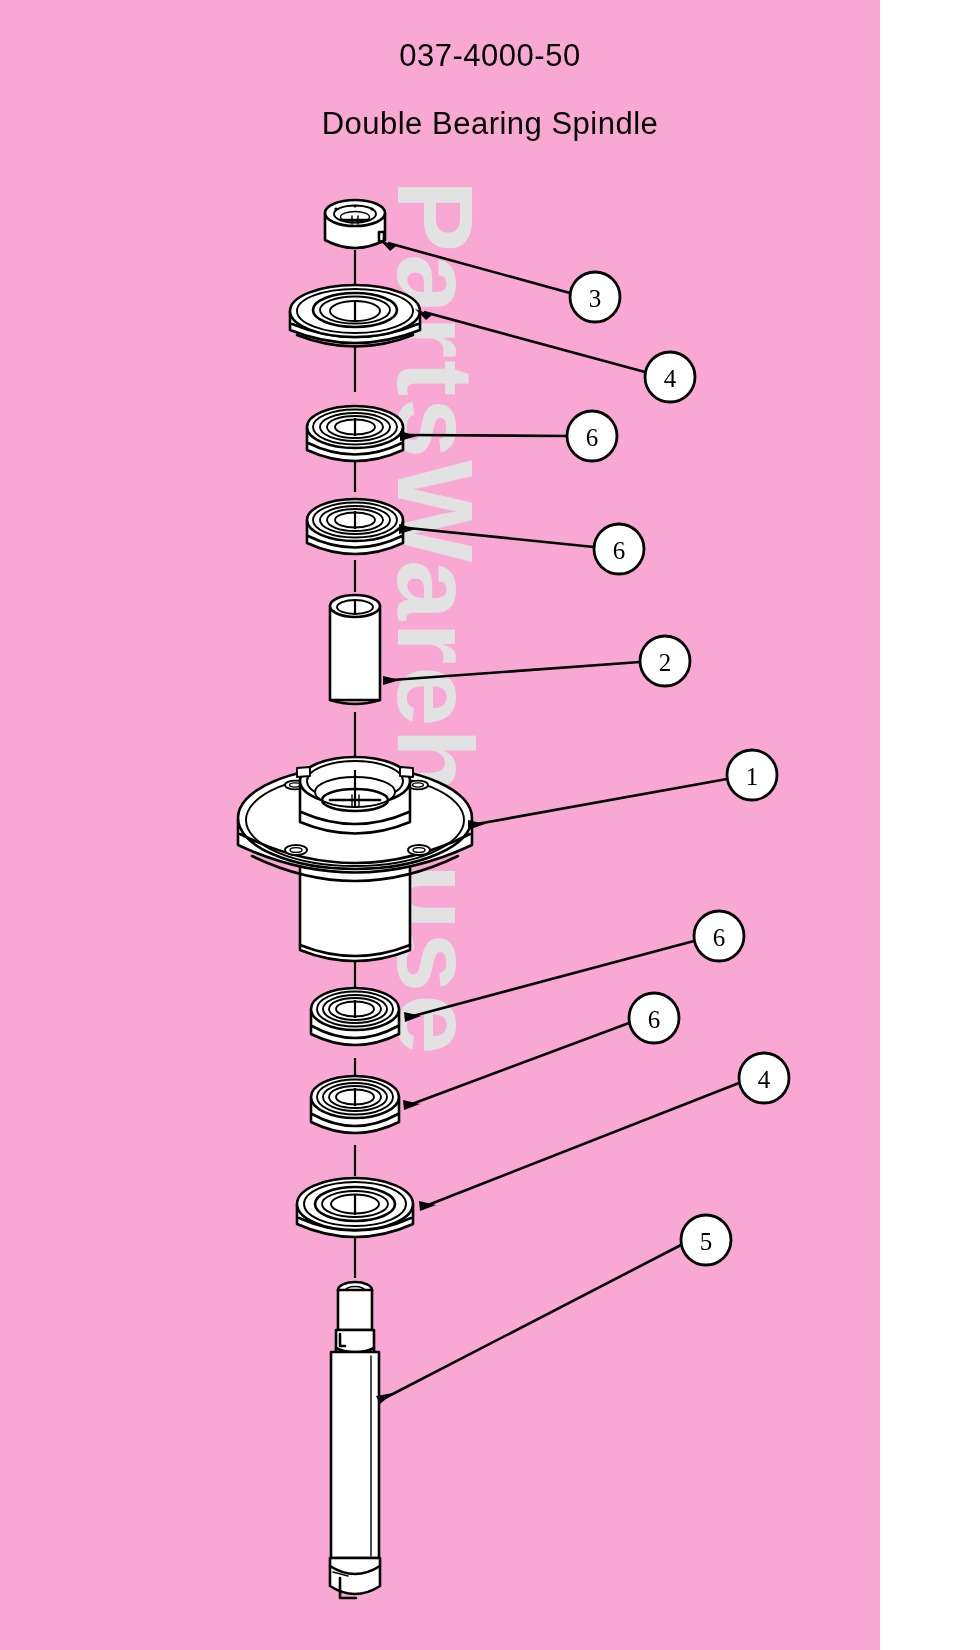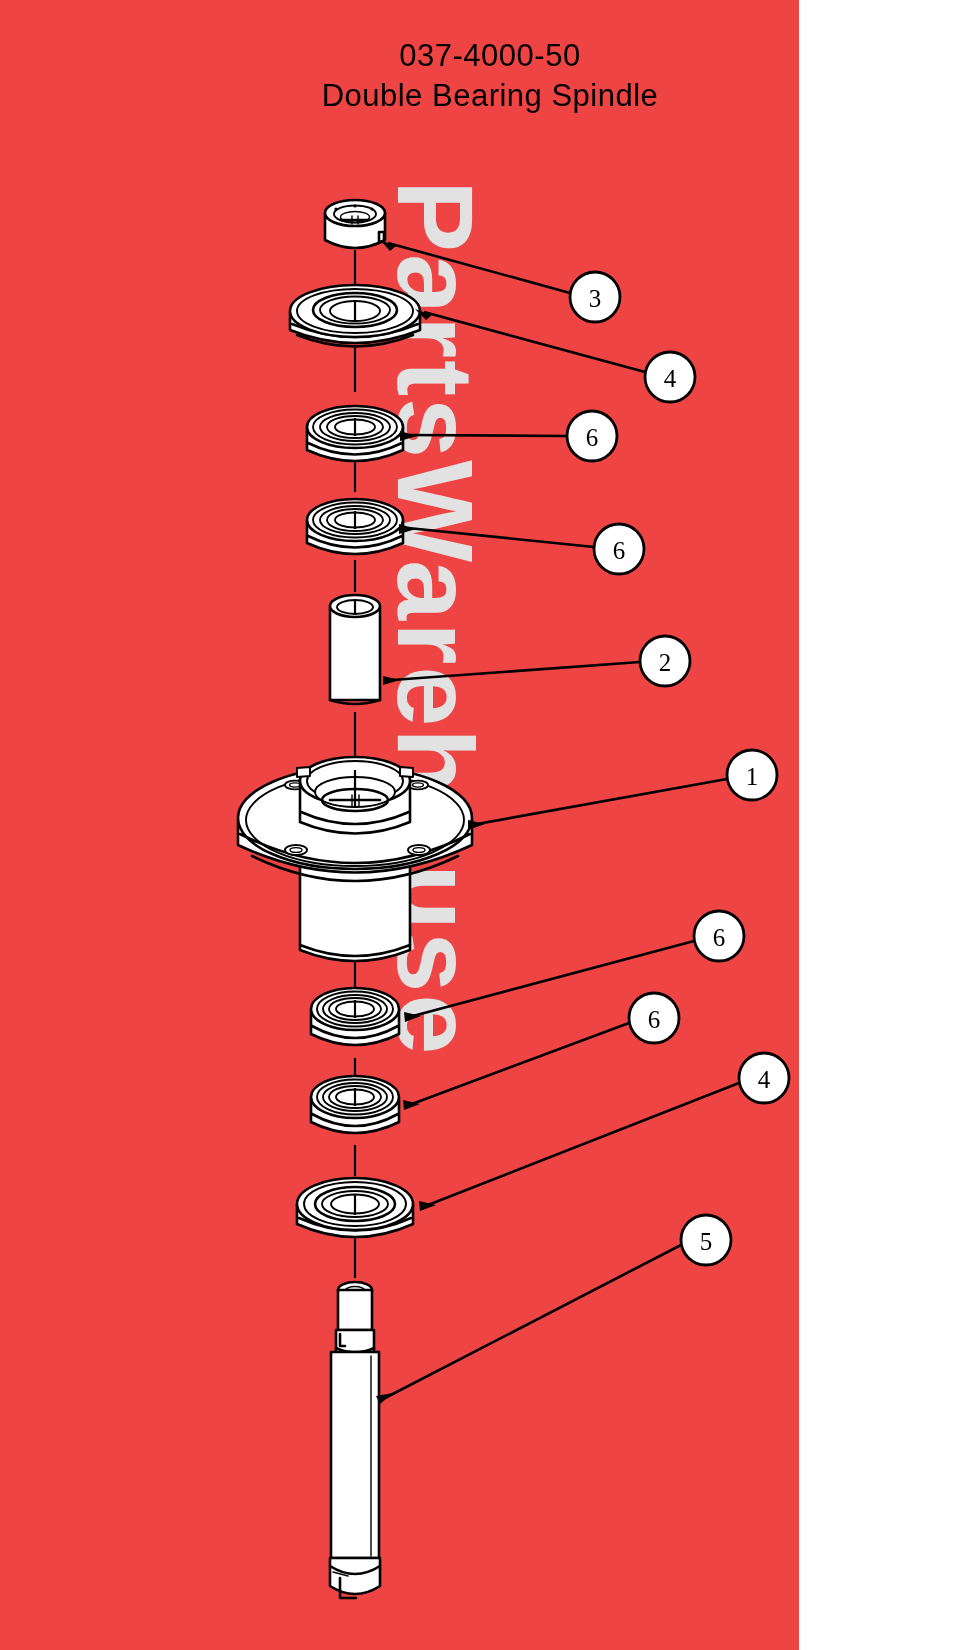--- a/index.html
+++ b/index.html
@@ -4,38 +4,38 @@
 <title>037-4000-50 Double Bearing Spindle</title>
 <style>
   html,body{margin:0;padding:0;background:#ffffff;}
   body{
     width:980px;height:1650px;
     font-family:"Liberation Sans", sans-serif;
     color:#000;
     position:relative;
     overflow:hidden;
   }
-  #page{position:relative;width:799px;height:1650px;background:#ef4444;}
+  #page{position:relative;width:880px;height:1650px;background:#f9a8d4;}
 
   
   #title-block{
     position:absolute;left:0;top:36px;width:980px;
     text-align:center;
     line-height:1.28;
     pointer-events:none;
   }
   #title-block .t-line{
     font-size:31px;
     font-weight:400;
     letter-spacing:0.5px;
     color:#000;
     white-space:nowrap;
   }
   #part-number{font-size:30px;}
-  #part-title{font-size:31px;}
+  #part-title{font-size:31px;margin-top:28px;}
 
   
   #drawing{
     position:absolute;left:0;top:0;width:980px;height:1650px;
   }
 
   
   .wm{
     fill:#e2e2e2;
     font-family:"Liberation Sans", sans-serif;

